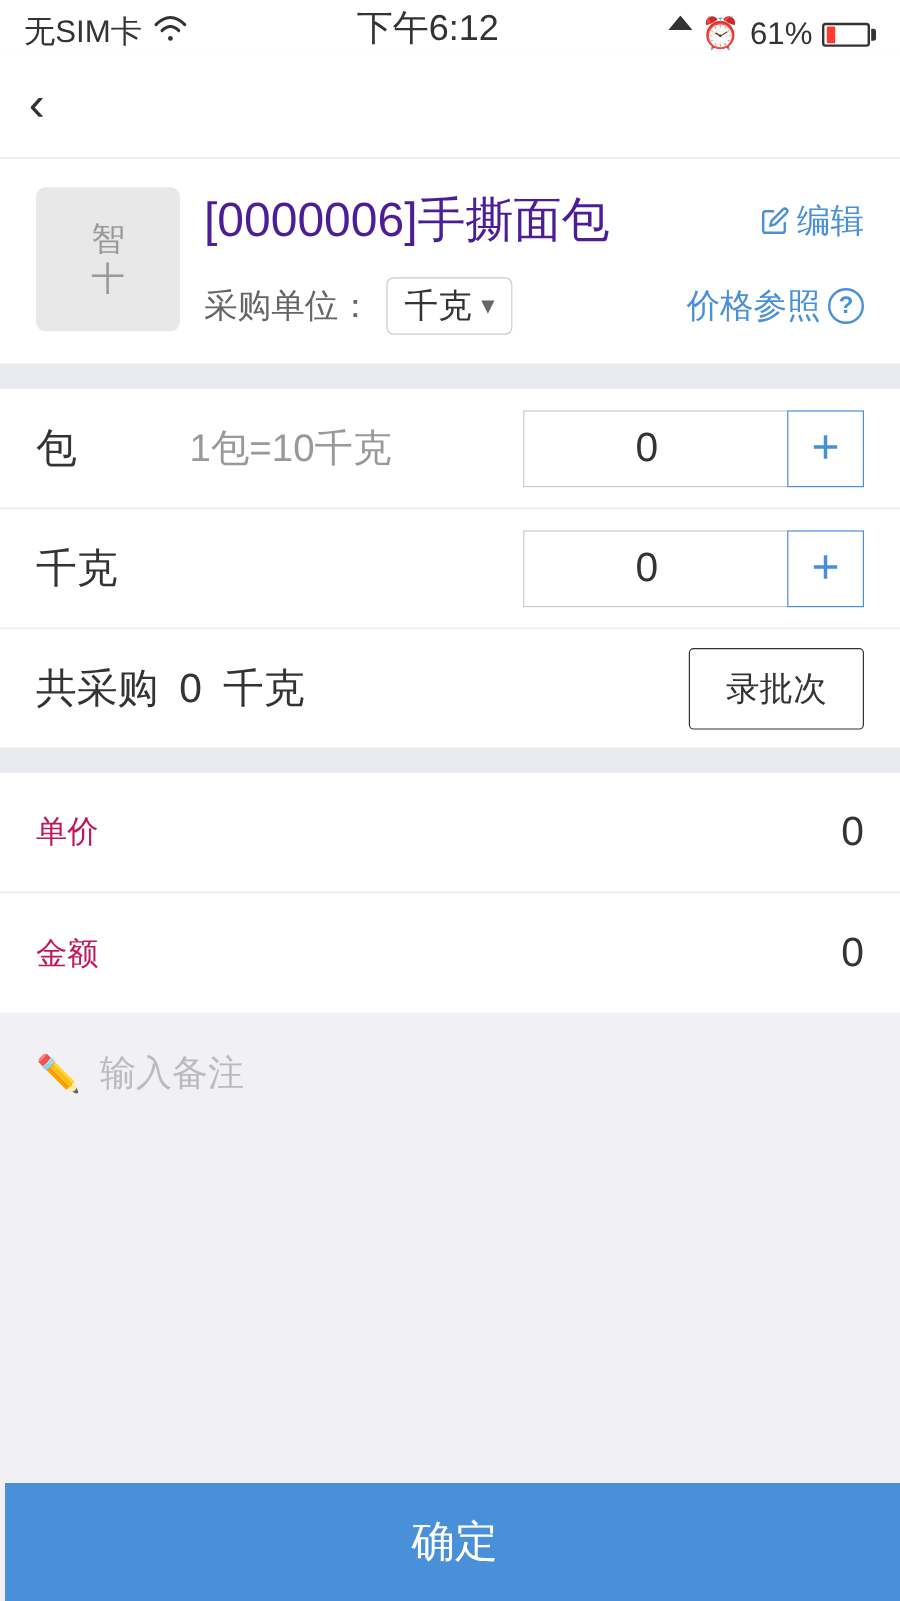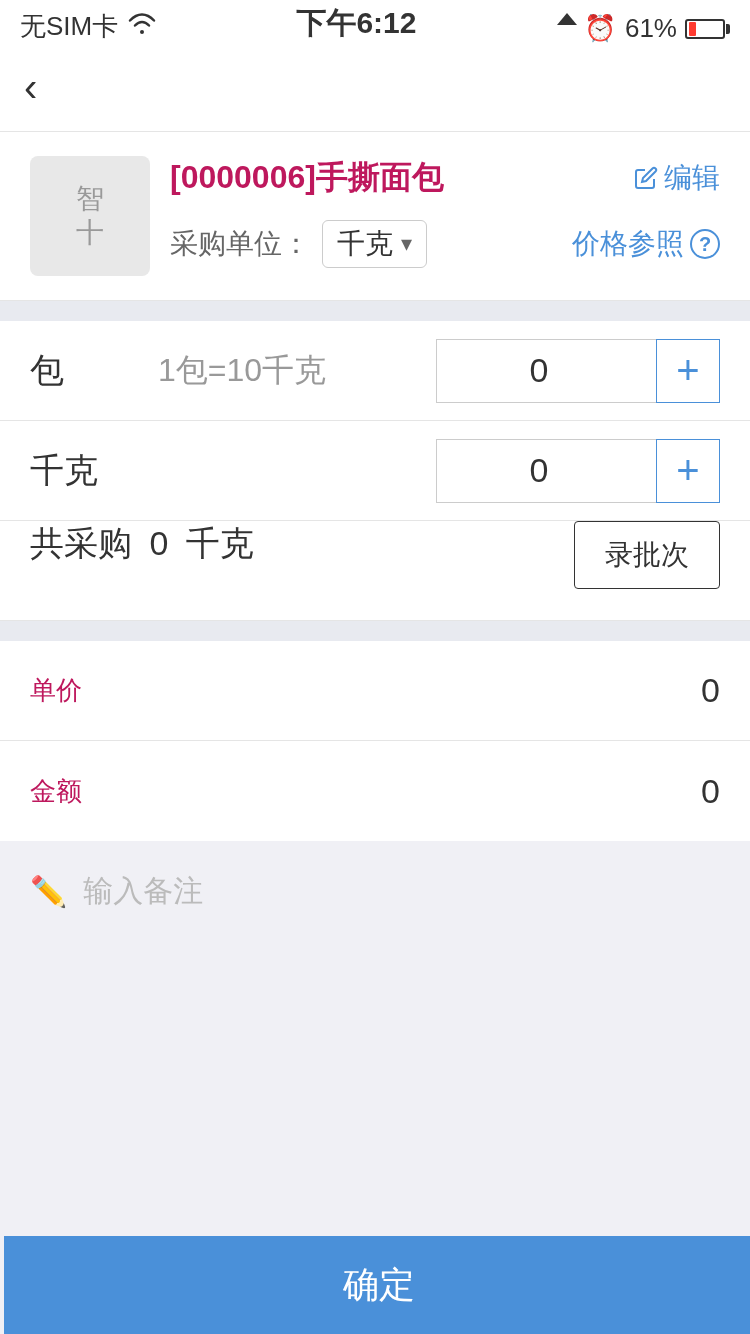--- a/index.html
+++ b/index.html
@@ -26,21 +26,21 @@
       color: #333;
     }
     .status-bar-left {
       display: flex;
       align-items: center;
       gap: 10px;
       font-size: 26px;
     }
     .status-bar-center {
       font-size: 30px;
-      font-weight: 700;
+      font-weight: 400;
     }
     .status-bar-right {
       display: flex;
       align-items: center;
       gap: 8px;
       font-size: 26px;
     }
     .battery-icon {
       display: inline-flex;
       align-items: center;
@@ -122,23 +122,23 @@
     .product-info {
       flex: 1;
     }
     .product-name-row {
       display: flex;
       align-items: center;
       justify-content: space-between;
       margin-bottom: 20px;
     }
     .product-name {
-      font-size: 32px;
-      color: #be185d;
-      font-weight: 700;
+      font-size: 40px;
+      color: #4c1d95;
+      font-weight: 400;
     }
     .edit-btn {
       font-size: 28px;
       color: #4a90d9;
       display: flex;
       align-items: center;
       gap: 6px;
       cursor: pointer;
     }
     .product-unit-row {
@@ -240,21 +240,21 @@
       display: flex;
       align-items: center;
       justify-content: center;
       cursor: pointer;
     }
 
     
     .total-row {
       background: #fff;
       display: flex;
-      align-items: flex-start;
+      align-items: center;
       padding: 0 30px;
       height: 100px;
     }
     .total-label {
       font-size: 34px;
       color: #333;
     }
     .batch-btn {
       margin-left: auto;
       border: 1px solid #333;

